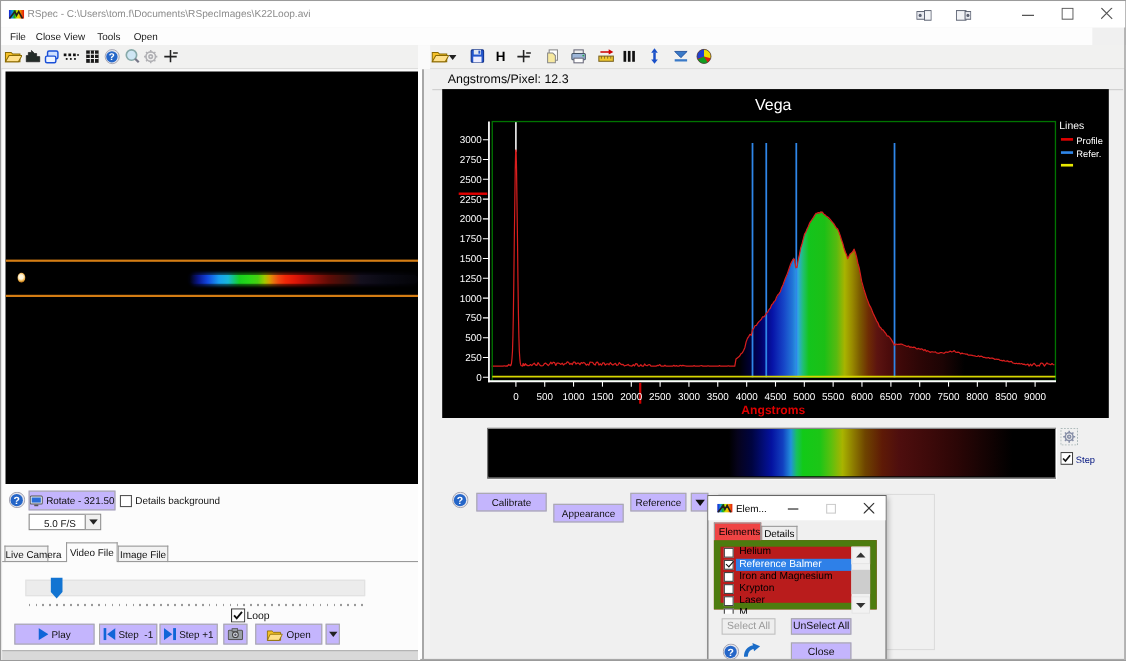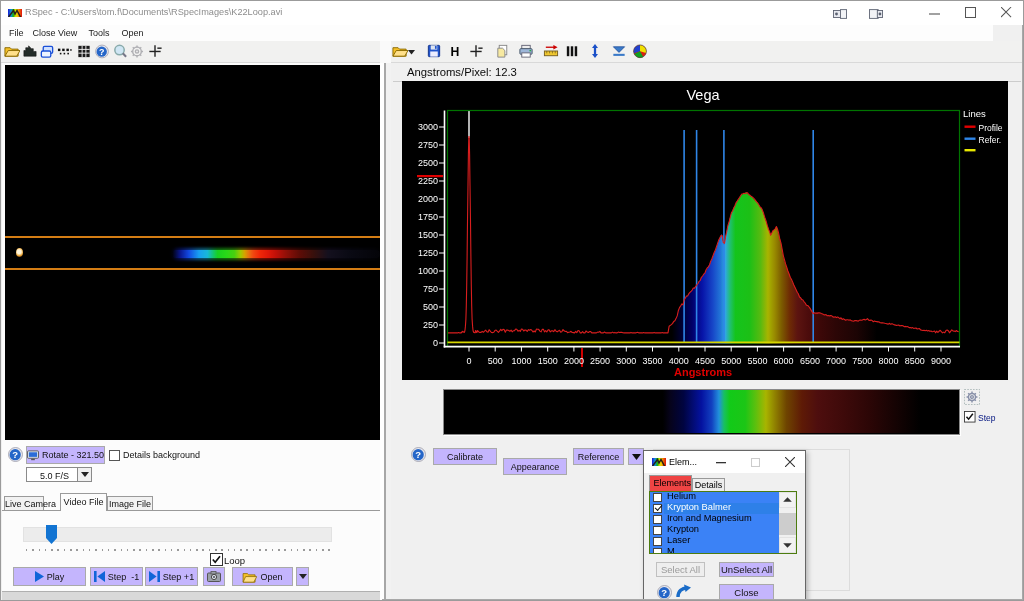--- a/index.html
+++ b/index.html
@@ -473,30 +473,30 @@
         <rect x="0.5" y="0.5" width="9" height="9" fill="none" stroke="#ccc" stroke-width="1.3"></rect>
       </svg>
     <svg class="abs" style="left:141px;top:6px" width="10" height="10" viewBox="0 0 11 11">
         <path d="M0,0 L11,11 M11,0 L0,11" stroke="#333" stroke-width="1.2"></path>
       </svg>
   </div>
 
   <div class="abs" style="left:5px;top:24px;width:43px;height:16px;background:#ef4444;border:1px solid #999;border-bottom:none;font-size:9px;text-align:right;line-height:15px;z-index:2">Elements</div>
   <div class="abs" style="left:48px;top:27px;width:33px;height:13px;background:#ededed;border:1px solid #999;border-bottom:none;font-size:9px;text-align:center;line-height:13px">Details</div>
 
-  <div class="abs" style="left:5px;top:40px;width:148px;height:63px;background:#3b82f6;border:1px solid #4d7c0f">
+  <div class="abs" style="left:5px;top:40px;width:148px;height:63px;background:#b91c1c;border:6px solid #4d7c0f">
     <div class="abs" style="left:0;top:0;width:129px;height:61px;overflow:hidden;font-size:9.3px;color:#000">
       <div style="position:relative;height:11px">
           <span class="lbx"></span>
           <span class="lbt">Helium</span>
         </div>
       <div style="position:relative;height:11px">
           <span class="lbx ck"></span>
           <div class="abs" style="left:14px;right:0;top:0;height:11px;background:#2e80e8"></div>
-          <span class="lbt" style="color:#fff;left:17px">Krypton Balmer</span>
+          <span class="lbt" style="color:#fff;left:17px">Reference Balmer</span>
         </div>
       <div style="position:relative;height:11px">
           <span class="lbx"></span>
           <span class="lbt">Iron and Magnesium</span>
         </div>
       <div style="position:relative;height:11px">
           <span class="lbx"></span>
           <span class="lbt">Krypton</span>
         </div>
       <div style="position:relative;height:11px">

